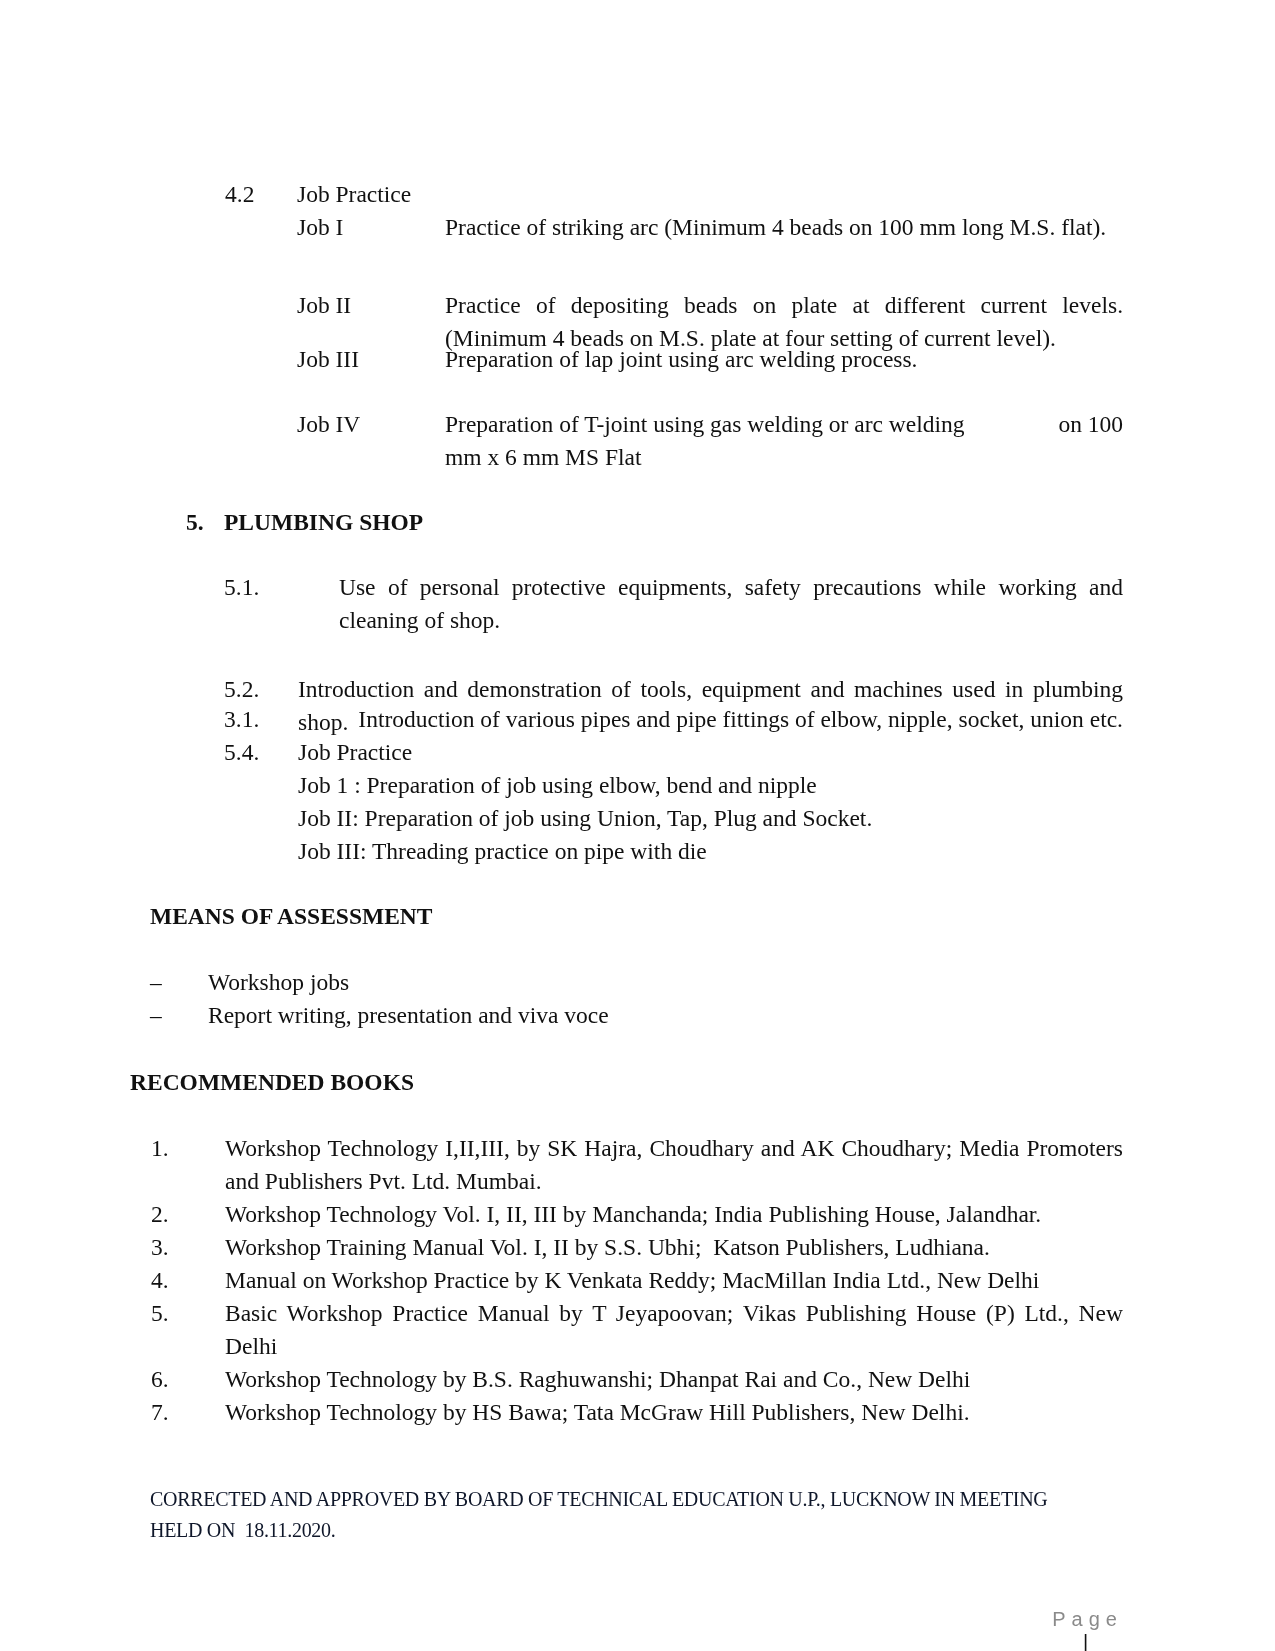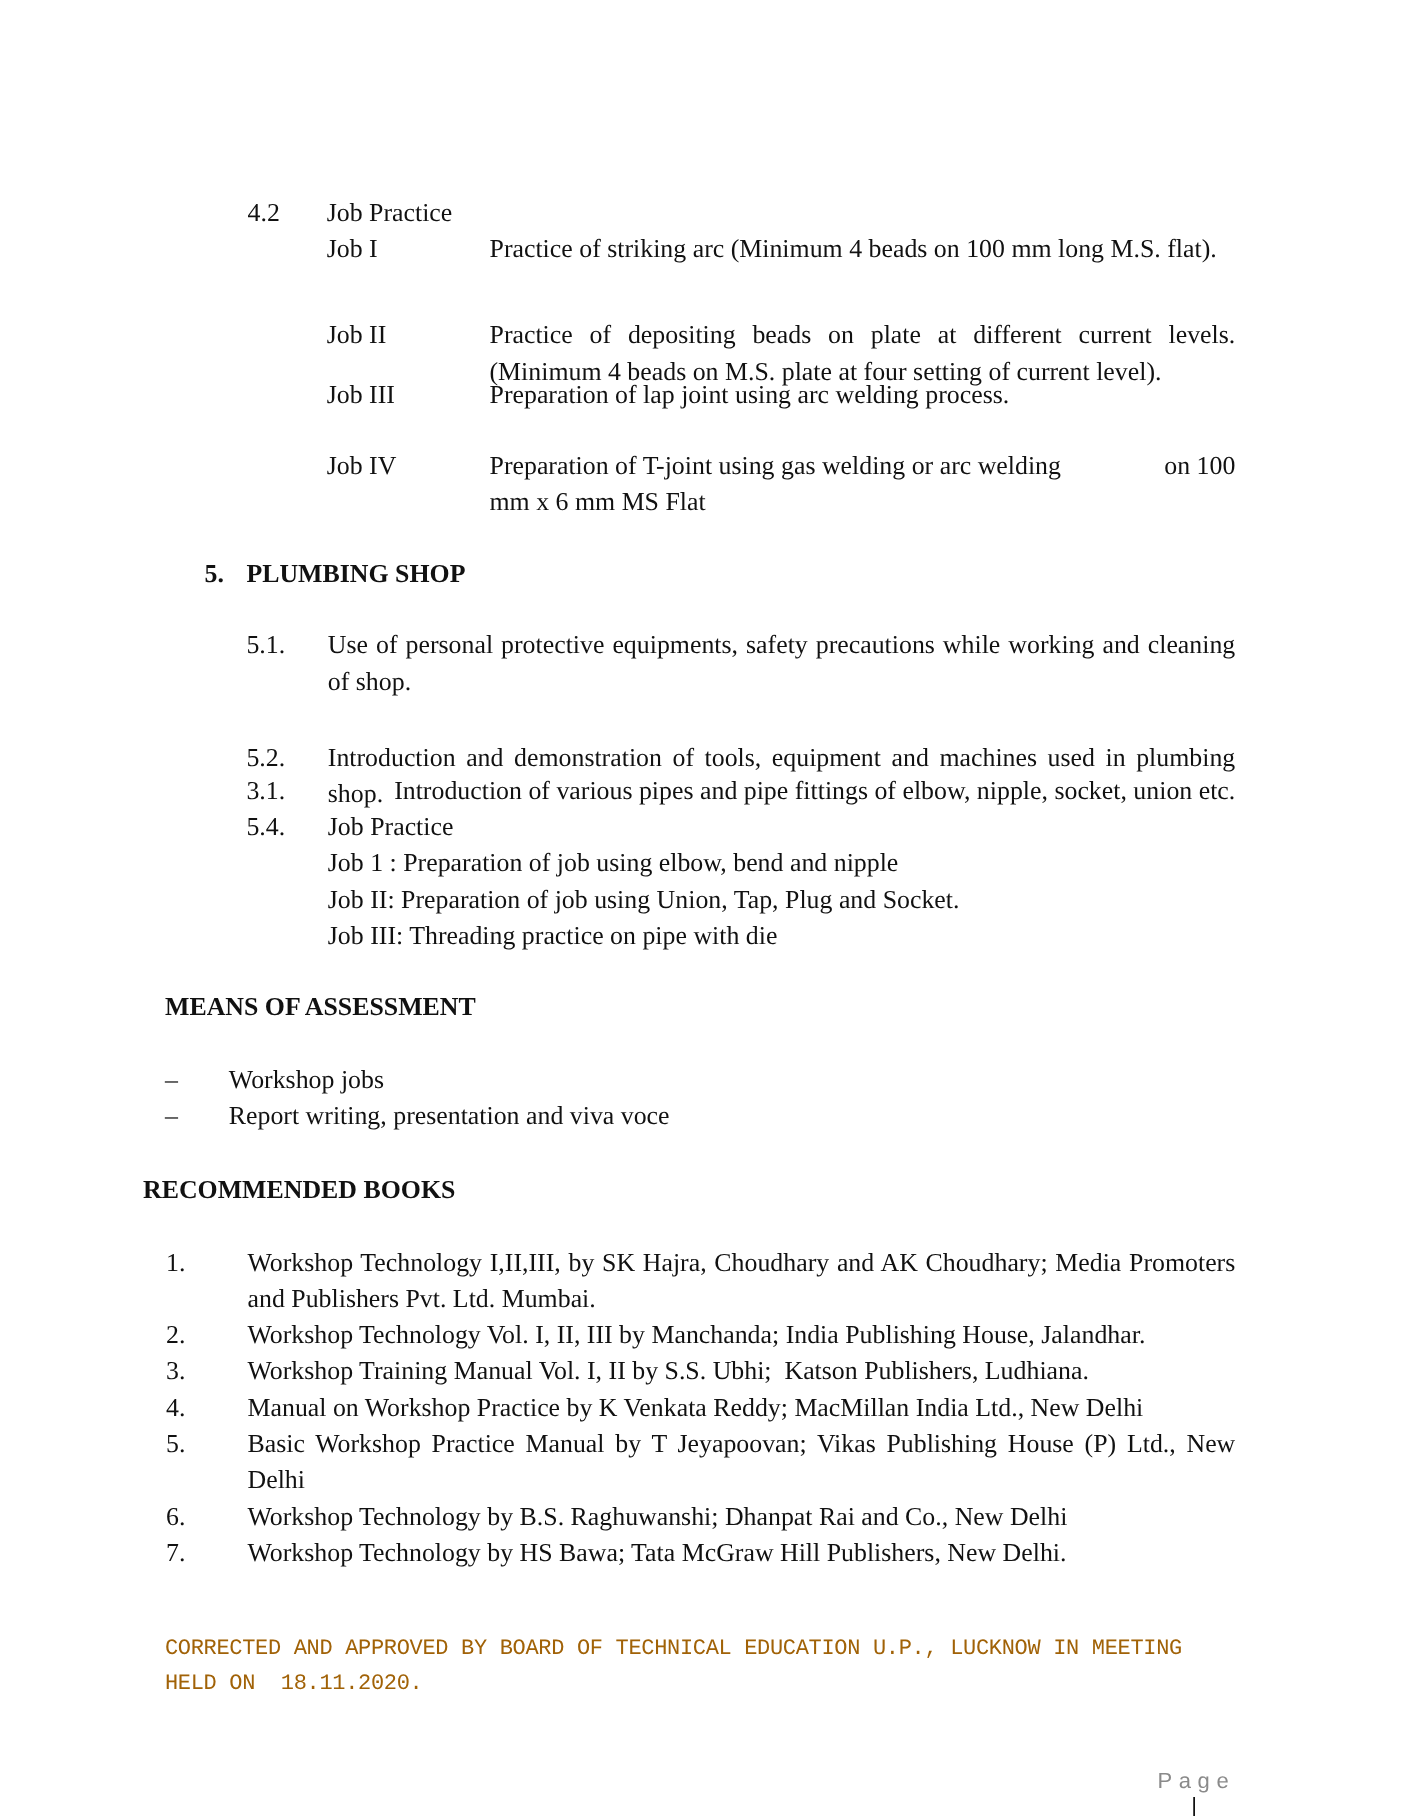--- a/index.html
+++ b/index.html
@@ -5,22 +5,22 @@
   html, body { margin: 0; padding: 0; background: #ffffff; }
   body { width: 1275px; height: 1651px; position: relative; overflow: hidden;
          font-family: "Liberation Serif", "DejaVu Serif", serif; color: #111; }
   .abs { position: absolute; }
   .serif { font-family: "Liberation Serif", "DejaVu Serif", serif; font-size: 23.5px; line-height: 33px; }
   .bold { font-weight: bold; }
   .just { text-align: justify; text-align-last: left; }
   .row { position: absolute; display: flex; }
   .num { flex: 0 0 auto; }
   .txt { flex: 1 1 auto; }
-  .note { font-family: Liberation Mono, monospace; font-size: 20px; line-height: 31px;
-          letter-spacing: -0.3px; color: #a16207; }
+  .note { font-family: Liberation Serif, serif; font-size: 20px; line-height: 31px;
+          letter-spacing: -0.3px; color: #0f172a; }
   .footer { font-family: "Liberation Sans", "DejaVu Sans", sans-serif; font-size: 20px; flex-direction: column; }
   .page-label { color: #8a8a8a; letter-spacing: 6px; }
   .page-sep { color: #111; margin: 0 6px 0 2px; }
   .page-num { font-weight: bold; color: #111; }
 </style>
 </head>
 <body>
 
 <div class="row serif" style="left:225px; top:178px; width:900px;align-items:flex-end;">
   <span class="num" style="width:72px;">4.2</span>
@@ -51,21 +51,21 @@
     </span>
     <span style="display:block;">mm x 6 mm MS Flat</span>
   </span>
 </div>
 
 <div class="row serif bold" style="left:186px; top:506px; width:600px;">
   <span class="num" style="width:38px;">5.</span>
   <span class="txt">PLUMBING SHOP</span>
 </div>
 
-<div class="row serif" style="left:224px; top:571px; width:899px;">
+<div class="row serif" style="left:224px; top:571px; width:899px;gap:41px;">
   <span class="num" style="width:74px;">5.1.</span>
   <span class="txt just">Use of personal protective equipments, safety precautions while working and cleaning of shop.</span>
 </div>
 
 <div class="row serif" style="left:224px; top:625px; width:899px;margin-top:48px;">
   <span class="num" style="width:74px;">5.2.</span>
   <span class="txt just">Introduction and demonstration of tools, equipment and machines used in plumbing shop.</span>
 </div>
 
 <div class="row serif" style="left:224px; top:703px; width:899px;">

